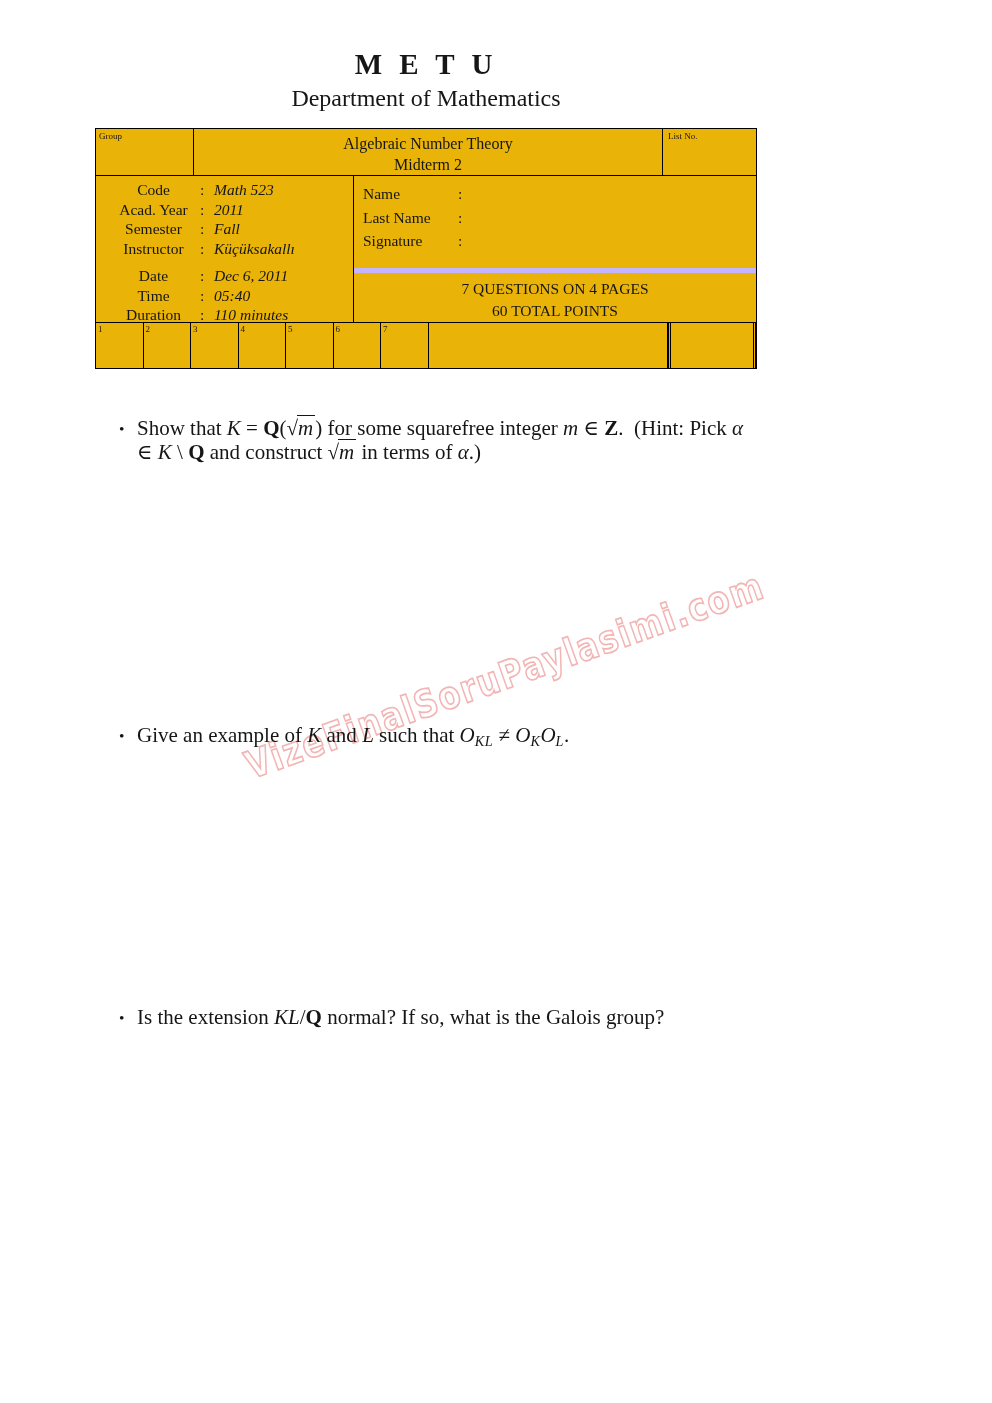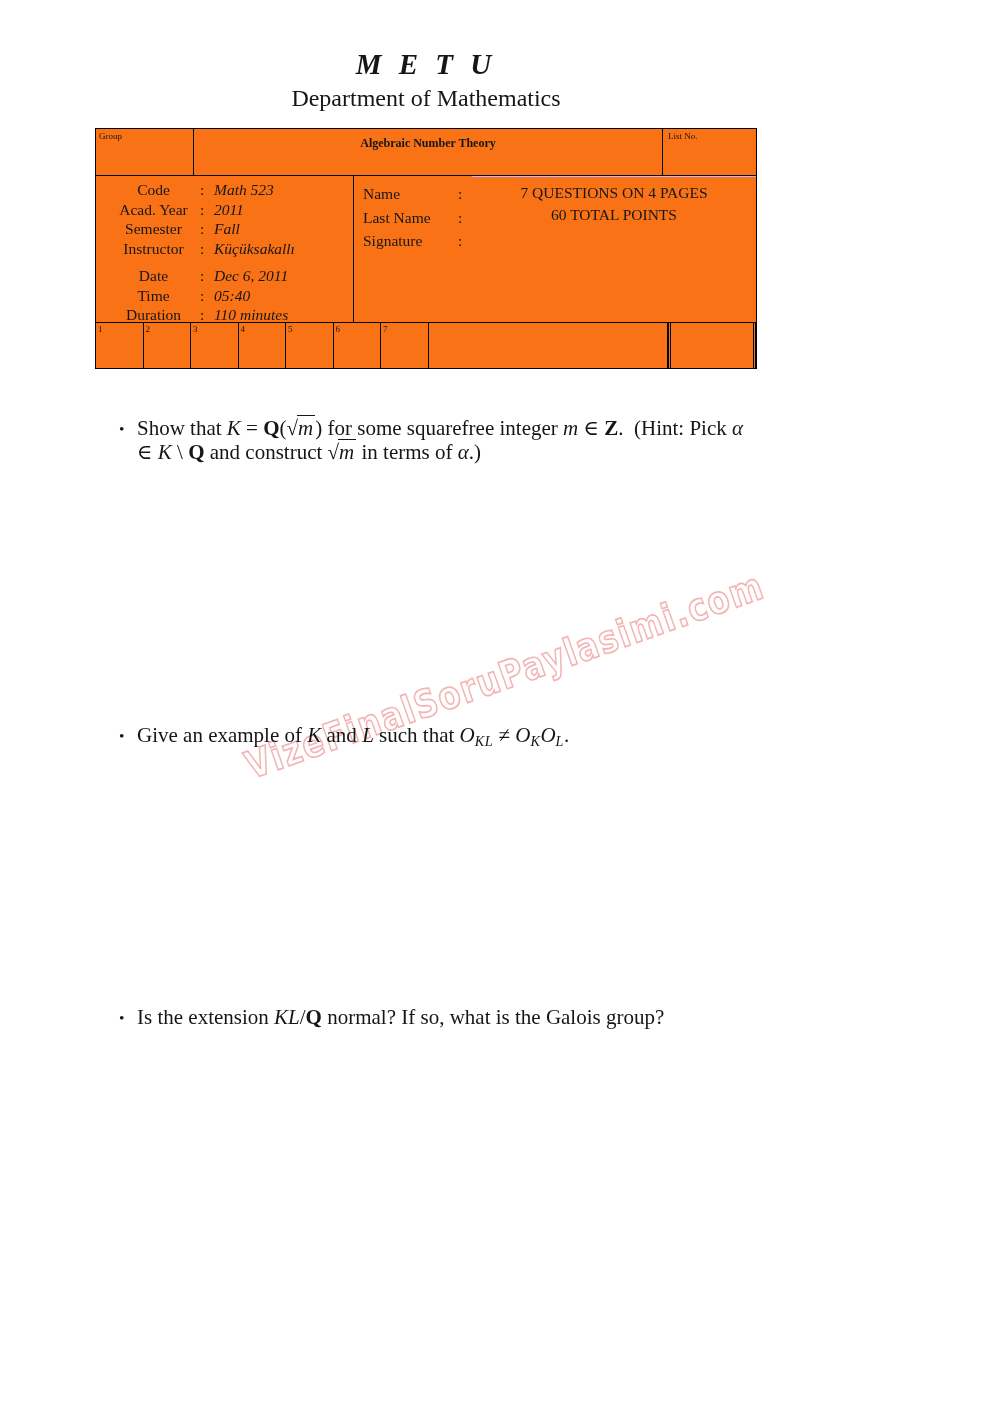--- a/index.html
+++ b/index.html
@@ -1,46 +1,46 @@
 <!DOCTYPE html>
 <html><head>
 <meta charset="utf-8">
 <style>
   html,body{margin:0;padding:0;background:#ffffff;}
   .page{position:relative;width:992px;height:1403px;background:#ffffff;color:#161616;
         font-family:"Liberation Serif","DejaVu Serif",serif;overflow:hidden;}
 
   
   .title-wrap{position:absolute;left:95px;top:0;width:662px;text-align:center;}
-  .t1{position:absolute;top:48px;width:100%;font-size:29px;font-weight:bold;letter-spacing:5px;font-style:italic;}
+  .t1{position:absolute;top:48px;width:100%;font-size:29px;font-weight:bold;letter-spacing:5px;}
   .t2{position:absolute;top:85px;width:100%;font-size:24px;font-weight:normal;}
 
   
   .exam-table{position:absolute;left:95px;top:128px;width:662px;border:1px solid #000;
-              box-sizing:border-box;font-size:15.5px;background:#f97316;}
+              box-sizing:border-box;font-size:15.5px;background:#eab308;}
   .trow1{display:flex;height:46px;box-sizing:border-box;}
   .cell-group{width:98px;border-right:1px solid #000;box-sizing:border-box;
               font-size:9px;padding:2px 0 0 3px;}
-  .cell-title{flex:1;text-align:center;font-weight:bold;font-size:12px;
+  .cell-title{flex:1;text-align:center;font-weight:normal;font-size:16px;
               padding-top:4px;line-height:21px;}
   .cell-list{width:94px;border-left:1px solid #000;box-sizing:border-box;
              font-size:9px;padding:2px 0 0 5px;}
   .trow2{display:flex;border-top:1px solid #000;height:147px;box-sizing:border-box;}
   .left-info{width:258px;border-right:1px solid #000;box-sizing:border-box;padding:4px 0 0 11px;}
   .kv{display:flex;line-height:19.5px;}
   .kv .k{width:93px;text-align:center;}
   .kv .c{width:14px;}
   .kv .v{font-style:italic;}
   .sched{margin-top:8px;}
-  .right-info{flex:1;display:flex;}
+  .right-info{flex:1;display:flex;flex-direction:column;}
   .fields{height:92px;box-sizing:border-box;padding:6px 0 0 9px;}
   .fld{display:flex;line-height:23.5px;}
   .fld .k{width:95px;}
   .fld .c{width:14px;}
-  .summary{border-top:1px solid #c4b5fd;flex:1;text-align:center;padding-top:5px;line-height:22px;}
+  .summary{border-top:5px solid #c4b5fd;flex:1;text-align:center;padding-top:5px;line-height:22px;}
   .trow3{display:flex;border-top:1px solid #000;height:46px;box-sizing:border-box;}
   .gcell{width:47.5px;border-right:1px solid #000;box-sizing:border-box;
          font-size:9px;padding:1px 0 0 2px;}
   .gwide{flex:1;border-right:1px solid #000;box-sizing:border-box;}
   .gtotal{width:88px;border-left:3px double #000;border-right:3px double #000;box-sizing:border-box;}
 
   
   .q-head{position:absolute;left:95px;top:395px;width:664px;font-size:15.5px;
           line-height:23.5px;white-space:pre-wrap;}
   .bullet{position:absolute;left:119px;width:640px;display:flex;}
@@ -77,20 +77,21 @@
     <div class="t1">M E T U</div>
     <div class="t2">Department of Mathematics</div>
   </div>
 
   <div class="exam-table">
 
     <div class="trow1">
       <div class="cell-group">Group</div>
       <div class="cell-title">
         <div>Algebraic Number Theory</div>
+        <div>Midterm 2</div>
       </div>
       <div class="cell-list">List No.</div>
     </div>
 
     <div class="trow2">
       <div class="left-info">
         <div class="kv">
           <span class="k">Code</span>
           <span class="c">:</span>
           <span class="v">Math 523</span>

